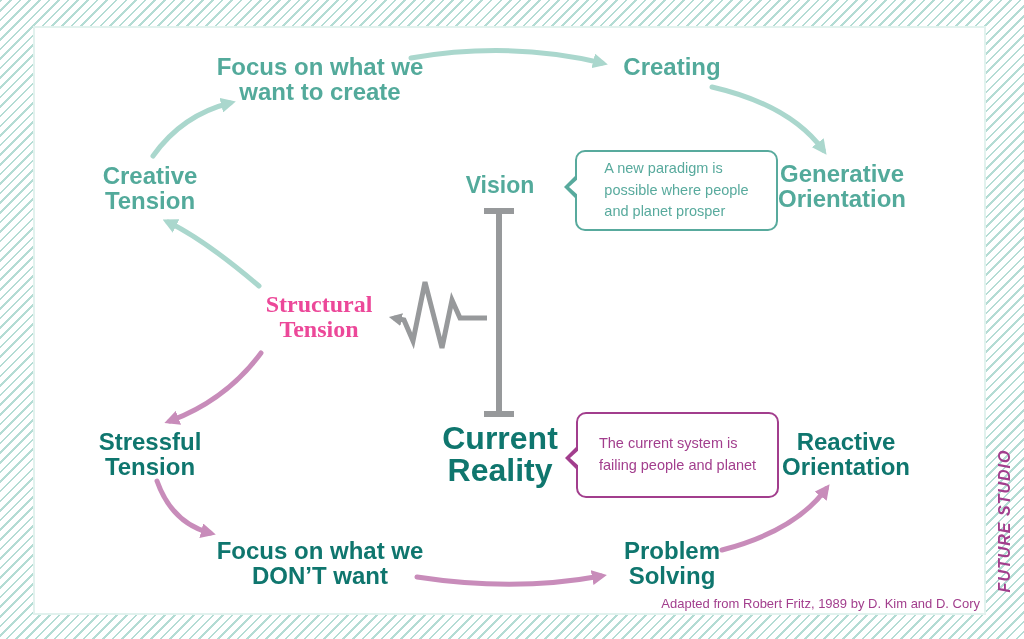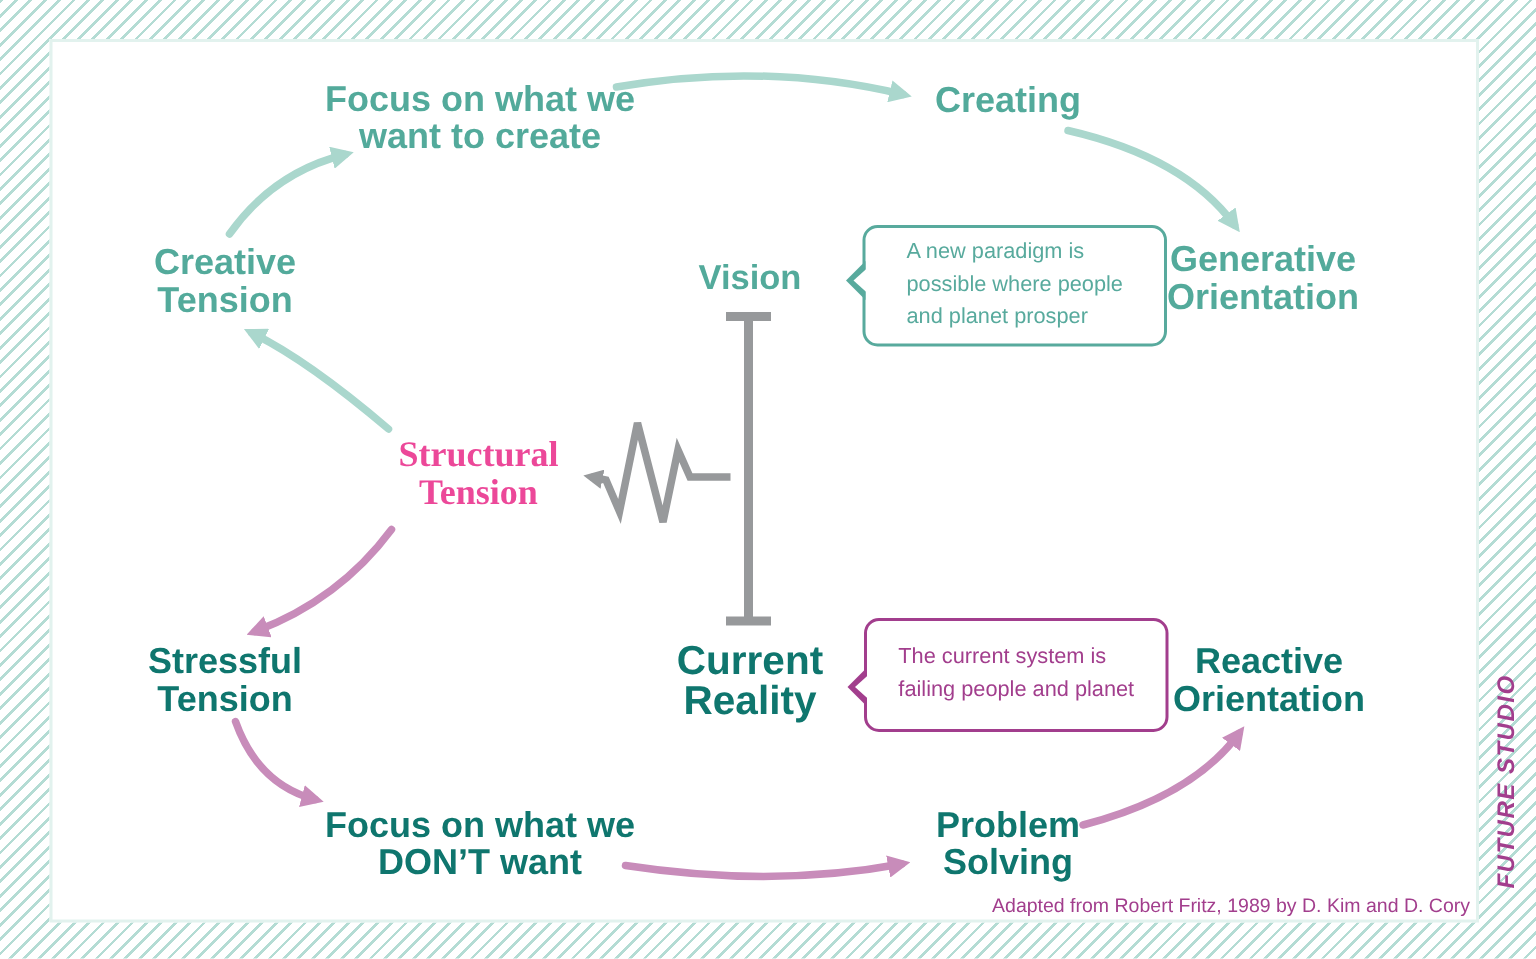--- a/index.html
+++ b/index.html
@@ -18,42 +18,42 @@
   .overlay{position:absolute;left:0;top:0;width:1024px;height:639px;pointer-events:none;}
   .node{
     position:absolute;transform:translate(-50%,-50%);
     font-weight:700;font-size:24px;line-height:1.05;text-align:center;
     white-space:pre-line;
   }
   .teal{color:#53aa9b;}
   .purple{color:#0f766e;}
   .dark{color:#ec4899;font-family:Liberation Serif, serif;}
   .big{font-size:23px;line-height:1.0;}
-  .big2{font-size:27px;line-height:1.0;}
+  .big2{font-size:32px;line-height:1.0;}
   .bubble{
     position:absolute;box-sizing:border-box;
     width:203px;border:2px solid;border-radius:10px;
     display:flex;align-items:center;
     padding:6px 12px;background:#fff;
     font-size:14.5px;line-height:1.5;white-space:pre-line;text-align:left;justify-content:center;
   }
   .bubble::before{
     content:"";position:absolute;left:-13px;
     border-style:solid;border-width:13px 13px 13px 0;
     border-color:transparent currentColor transparent transparent;
   }
   .bubble::after{
     content:"";position:absolute;left:-8px;
     border-style:solid;border-width:9px 10px 9px 0;
     border-color:transparent #ffffff transparent transparent;
   }
   .bubble-vision{left:575px;top:150px;height:81px;color:#58aa9d;border-color:#58aa9d;}
   .bubble-vision::before{top:22px;}
   .bubble-vision::after{top:26px;}
-  .bubble-current{left:576px;top:412px;height:76px;color:#a23e8d;border-color:#a23e8d;}
+  .bubble-current{left:576px;top:412px;height:86px;color:#a23e8d;border-color:#a23e8d;}
   .bubble-current::before{top:31px;}
   .bubble-current::after{top:35px;}
   .attribution{
     position:absolute;right:44px;top:596px;
     font-size:13px;color:#a23e8d;text-align:left;
   }
   .studio{
     position:absolute;left:1005px;top:521px;
     transform:translate(-50%,-50%) rotate(-90deg);
     font-size:16px;font-weight:700;font-style:italic;

